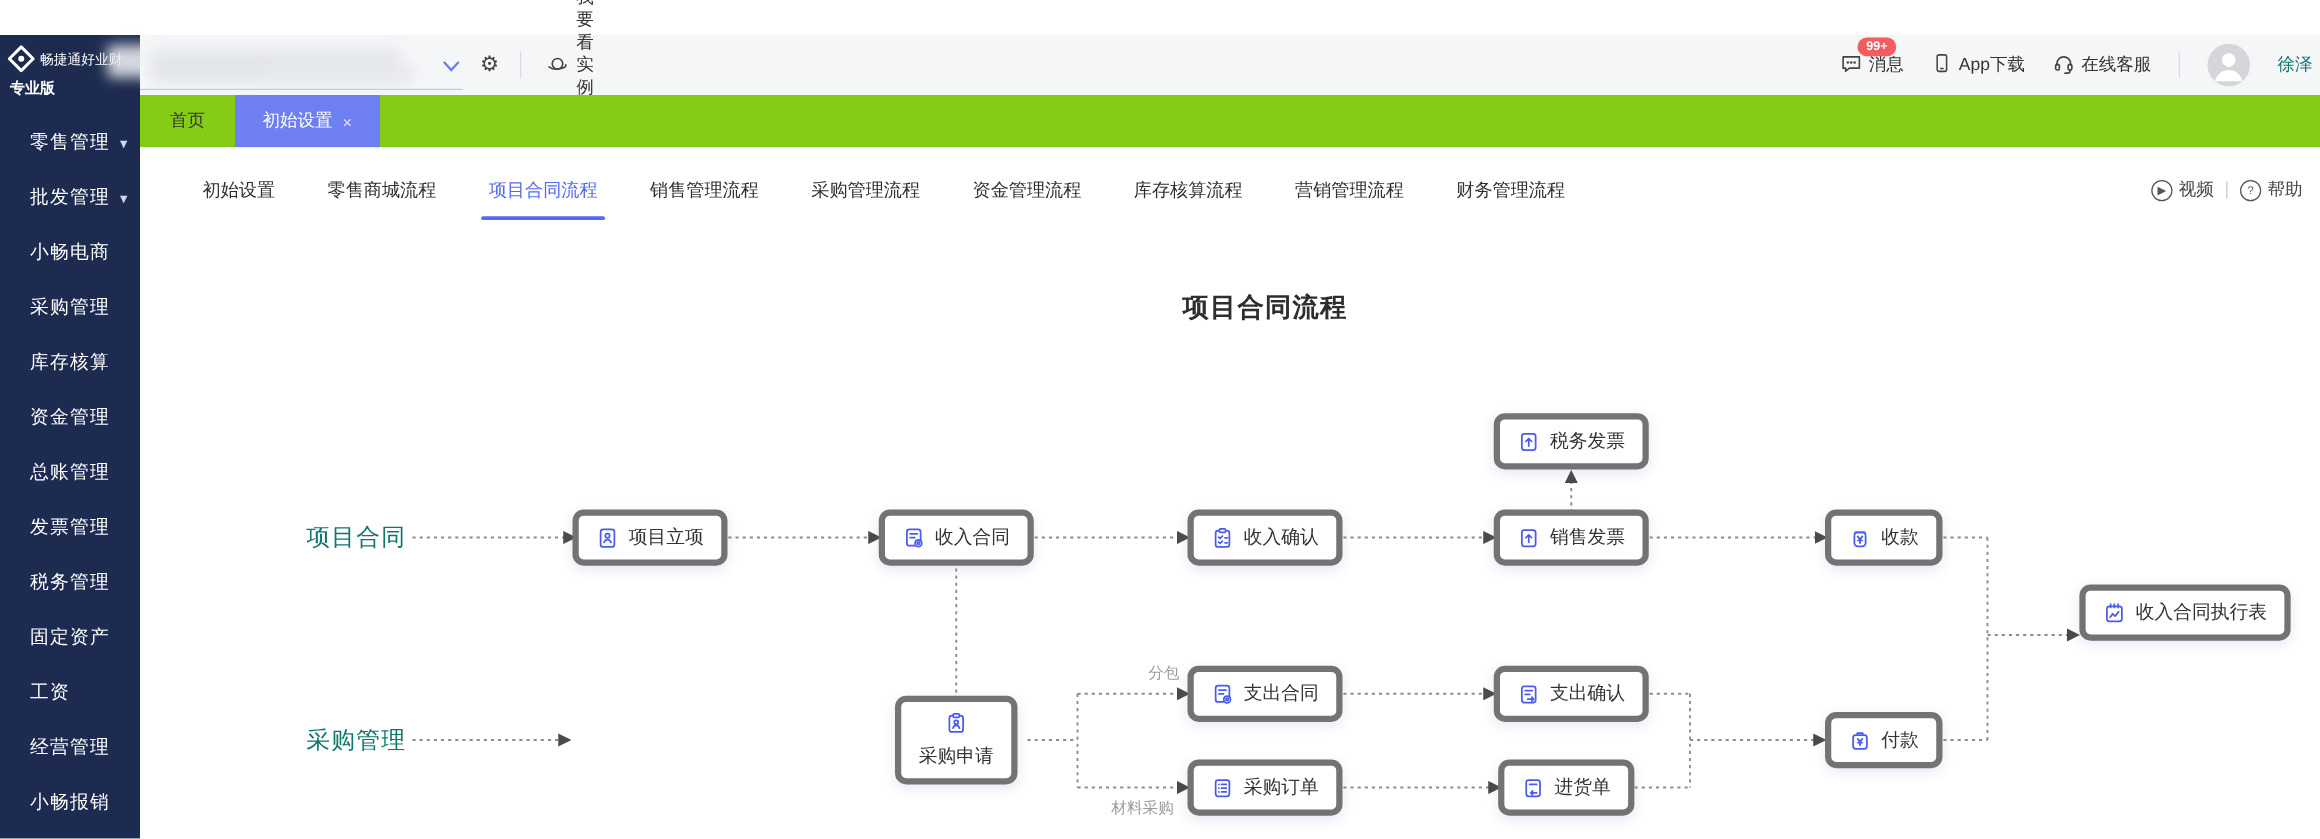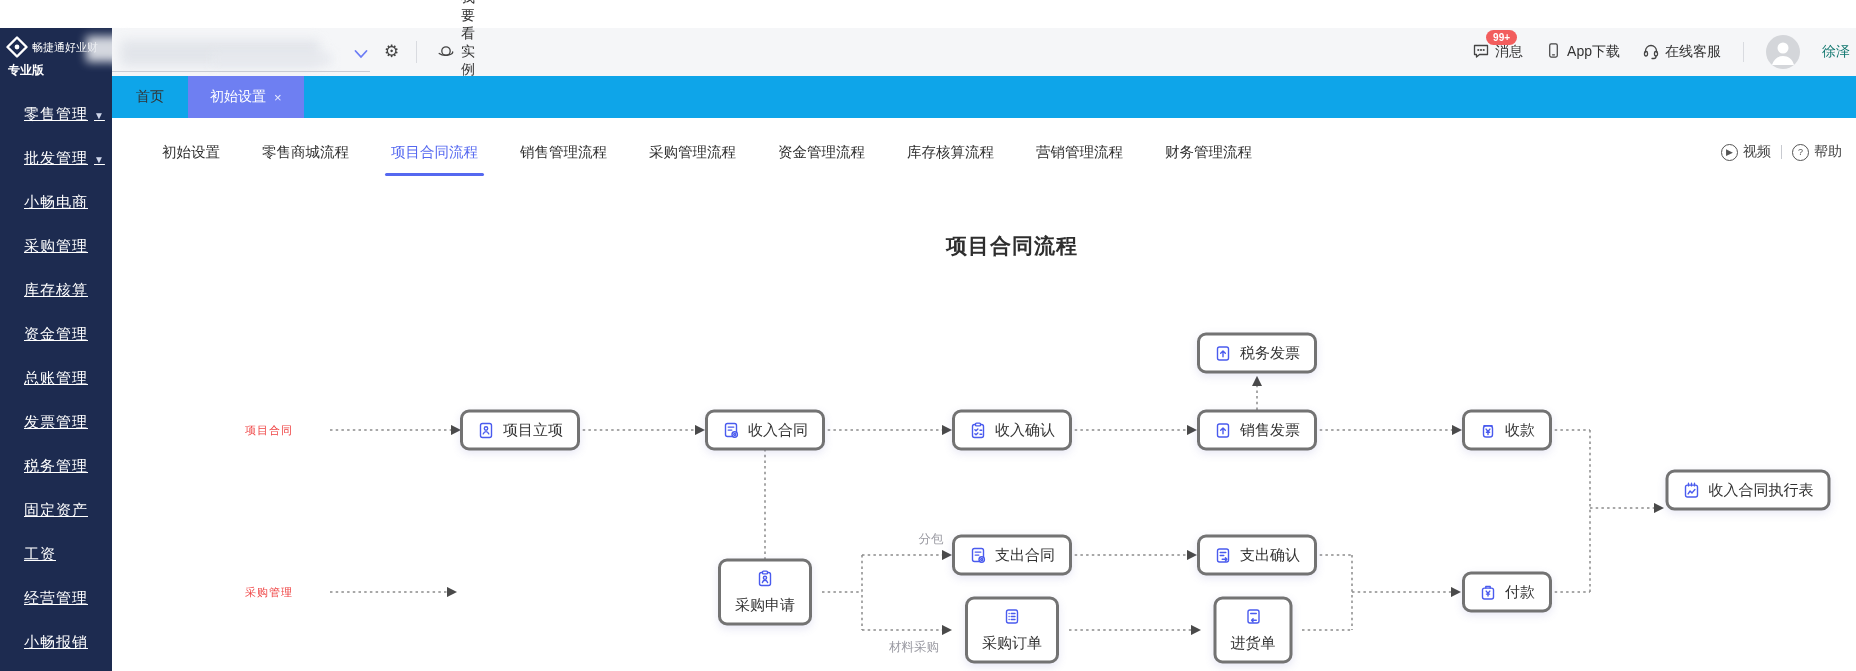--- a/index.html
+++ b/index.html
@@ -12,21 +12,21 @@
   
   .leftcol{position:absolute;left:0;top:28px;width:112px;height:643px;background:#1d2b50;}
   .logo-wrap{position:absolute;left:0;top:0;width:112px;height:62px;}
   .logo-row{display:flex;align-items:center;gap:4px;padding:8px 0 0 6px;}
   .logo-mark{width:22px;height:22px;flex:0 0 auto;}
   .brand-name{color:#fff;font-size:11px;white-space:nowrap;}
   .edition{color:#fff;font-size:12px;padding:4px 0 0 8px;font-weight:600;}
   .logo-blur{position:absolute;left:86px;top:8px;width:40px;height:26px;background:#e8eaef;filter:blur(5px);opacity:.9;}
   .side-menu{position:absolute;left:0;top:64px;right:0;}
   .side-item{height:44px;line-height:44px;padding-left:24px;color:#ffffff;font-size:15px;font-weight:500;
-    letter-spacing:1px;white-space:nowrap;cursor:pointer;text-decoration:underline;}
+    letter-spacing:1px;white-space:nowrap;cursor:pointer;}
   .side-item .caret{font-size:10px;margin-left:6px;color:#cfd6ea;}
 
   
   .header{position:absolute;left:112px;top:28px;width:1744px;height:48px;background:#f5f6f8;}
   .hdr-left{position:absolute;left:0;top:0;height:48px;display:flex;align-items:center;}
   .company-blur{position:absolute;left:8px;top:12px;width:200px;height:26px;background:#dfe2e8;filter:blur(6px);opacity:.85;border-radius:4px;}
   .company-blur2{position:absolute;left:100px;top:24px;width:120px;height:14px;background:#e8eaef;filter:blur(5px);opacity:.9;}
   .input-underline{position:absolute;left:0;top:43px;width:258px;height:1px;background:#c9ccd4;}
   .hdr-chevron{position:absolute;left:242px;top:17px;width:14px;height:10px;cursor:pointer;}
   .hdr-gear{position:absolute;left:272px;top:12px;font-size:17px;color:#444;cursor:pointer;line-height:24px;}
@@ -34,46 +34,46 @@
   .demo-link{position:absolute;left:325px;top:0;height:48px;display:flex;align-items:center;gap:6px;font-size:14px;color:#333;cursor:pointer;}
   .hdr-right{position:absolute;right:0;top:0;height:48px;display:flex;align-items:center;gap:22px;padding-right:6px;}
   .hdr-item{display:flex;align-items:center;gap:5px;font-size:14px;color:#333;cursor:pointer;position:relative;white-space:nowrap;}
   .badge{position:absolute;top:-12px;left:14px;background:#f25d5d;color:#fff;font-size:10px;font-weight:700;
     padding:1px 7px;border-radius:9px;line-height:13px;}
   .hdr-sep{width:1px;height:20px;background:#d9dbe0;}
   .avatar{width:34px;height:34px;border-radius:50%;background:#d4d6da;overflow:hidden;flex:0 0 auto;}
   .username{font-size:14px;color:#0f766e;white-space:nowrap;}
 
   
-  .wintabs{position:absolute;left:112px;top:76px;width:1744px;height:42px;background:#0ea5e9;display:flex;align-items:stretch;}
+  .wintabs{position:absolute;left:112px;top:76px;width:1744px;height:42px;background:#84cc16;display:flex;align-items:stretch;}
   .wtab-home{display:flex;align-items:center;padding:0 24px;font-size:14px;color:#333;cursor:pointer;}
   .wtab-active{display:flex;align-items:center;gap:8px;padding:0 22px;font-size:14px;color:#fff;background:#6e7ff2;cursor:pointer;}
   .wtab-close{font-size:13px;color:#e8ebff;cursor:pointer;}
 
   
   .main{position:absolute;left:112px;top:118px;width:1744px;height:553px;background:#fff;}
   .subtabs{position:absolute;left:0;top:0;width:1744px;height:68px;background:#fff;}
   .subtab-list{position:absolute;left:48px;top:0;height:68px;display:flex;align-items:center;gap:38px;}
   .subtab{font-size:14.5px;color:#2f2f2f;cursor:pointer;position:relative;padding:6px 2px;white-space:nowrap;}
   .subtab.active{color:#5568f0;}
   .subtab.active::after{content:"";position:absolute;left:-4px;right:-4px;bottom:-8px;height:3px;border-radius:2px;background:#5568f0;}
   .subtab-right{position:absolute;right:14px;top:0;height:68px;display:flex;align-items:center;gap:10px;font-size:14px;color:#444;}
   .tb-item{display:flex;align-items:center;gap:5px;cursor:pointer;}
   .circle-glyph{display:inline-flex;align-items:center;justify-content:center;width:15px;height:15px;border:1.3px solid #555;
     border-radius:50%;font-size:9px;color:#555;line-height:1;}
   .tb-sep{width:1px;height:14px;background:#c8cad0;}
 
   
   .flow-area{position:absolute;left:0;top:68px;width:1744px;height:485px;}
   .flow-title{position:absolute;left:900px;top:60px;transform:translate(-50%,-50%);font-size:21px;font-weight:600;color:#2e2e2e;letter-spacing:1px;}
-  .flow-label{position:absolute;transform:translateY(-50%);font-size:11px;color:#ef4444;font-weight:500;letter-spacing:1px;white-space:nowrap;}
+  .flow-label{position:absolute;transform:translateY(-50%);font-size:19px;color:#0f766e;font-weight:500;letter-spacing:1px;white-space:nowrap;}
   .branch-label{position:absolute;transform:translate(-50%,-50%);font-size:12.5px;color:#9a9aa2;white-space:nowrap;}
   .edges{position:absolute;left:0;top:0;pointer-events:none;}
   .node{position:absolute;transform:translate(-50%,-50%);display:flex;align-items:center;gap:8px;
-    background:#fff;border:3px solid #737373;border-radius:9px;padding:8px 14px;
+    background:#fff;border:5px solid #737373;border-radius:9px;padding:8px 14px;
     box-shadow:0 3px 9px rgba(112,112,190,.16);font-size:15px;color:#333;white-space:nowrap;cursor:pointer;}
   .node .nicon{width:18px;height:18px;flex:0 0 auto;display:inline-flex;}
   .node .nicon svg{width:18px;height:18px;fill:none;stroke:#4a5bee;stroke-width:1.4;stroke-linecap:round;stroke-linejoin:round;}
   .hicon svg{fill:none;stroke:#444;stroke-width:1.3;stroke-linecap:round;stroke-linejoin:round;}
 </style>
 </head>
 <body>
 
 <div class="screen">
 
@@ -345,30 +345,30 @@
           </div>
           <div class="node" style="left: 1145px; top: 369px;">
             <span class="nicon">
               <svg viewBox="0 0 18 18">
                 <rect x="3.5" y="2.5" width="11" height="13" rx="2"></rect>
                 <path d="M6.2 6h5.6M6.2 9h3.6M8.2 12.8h4.6M11.4 11.2l1.5 1.6-1.5 1.6"></path>
               </svg>
             </span>
             <span>支出确认</span>
           </div>
-          <div class="node" style="left: 900px; top: 444px; flex-direction: column;">
+          <div class="node" style="left: 900px; top: 444px;">
             <span class="nicon">
               <svg viewBox="0 0 18 18">
                 <rect x="3.5" y="2.5" width="11" height="13" rx="2"></rect>
                 <path d="M6.1 6h.02M8.2 6h3.8M6.1 9h.02M8.2 9h3.8M6.1 12h.02M8.2 12h3.8"></path>
               </svg>
             </span>
             <span>采购订单</span>
           </div>
-          <div class="node" style="left: 1141px; top: 444px; flex-direction: column;">
+          <div class="node" style="left: 1141px; top: 444px;">
             <span class="nicon">
               <svg viewBox="0 0 18 18">
                 <rect x="3.5" y="2.5" width="11" height="13" rx="2"></rect>
                 <path d="M6.2 6h5.6M11.8 12.8H7.2M8.6 11.2l-1.5 1.6 1.5 1.6"></path>
               </svg>
             </span>
             <span>进货单</span>
           </div>
           <div class="node" style="left: 1395px; top: 406px;">
             <span class="nicon">

